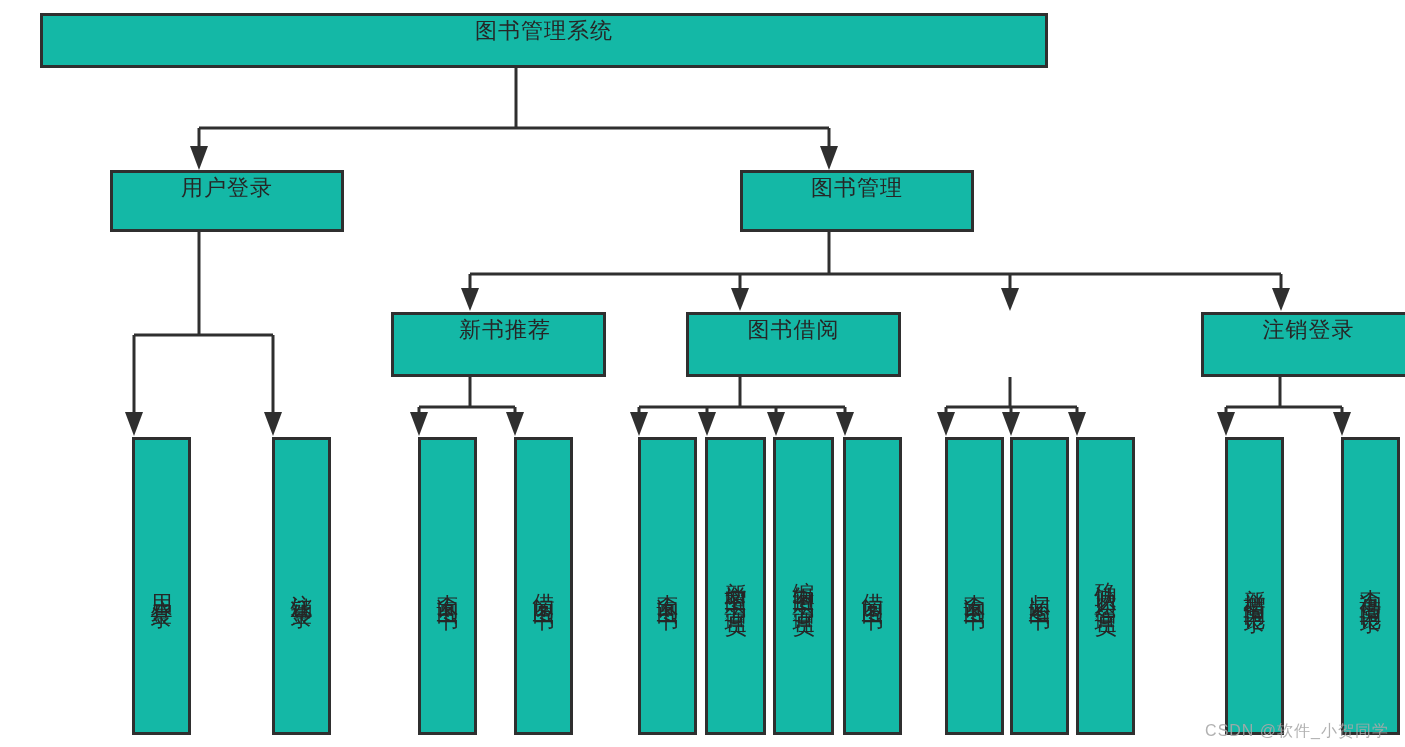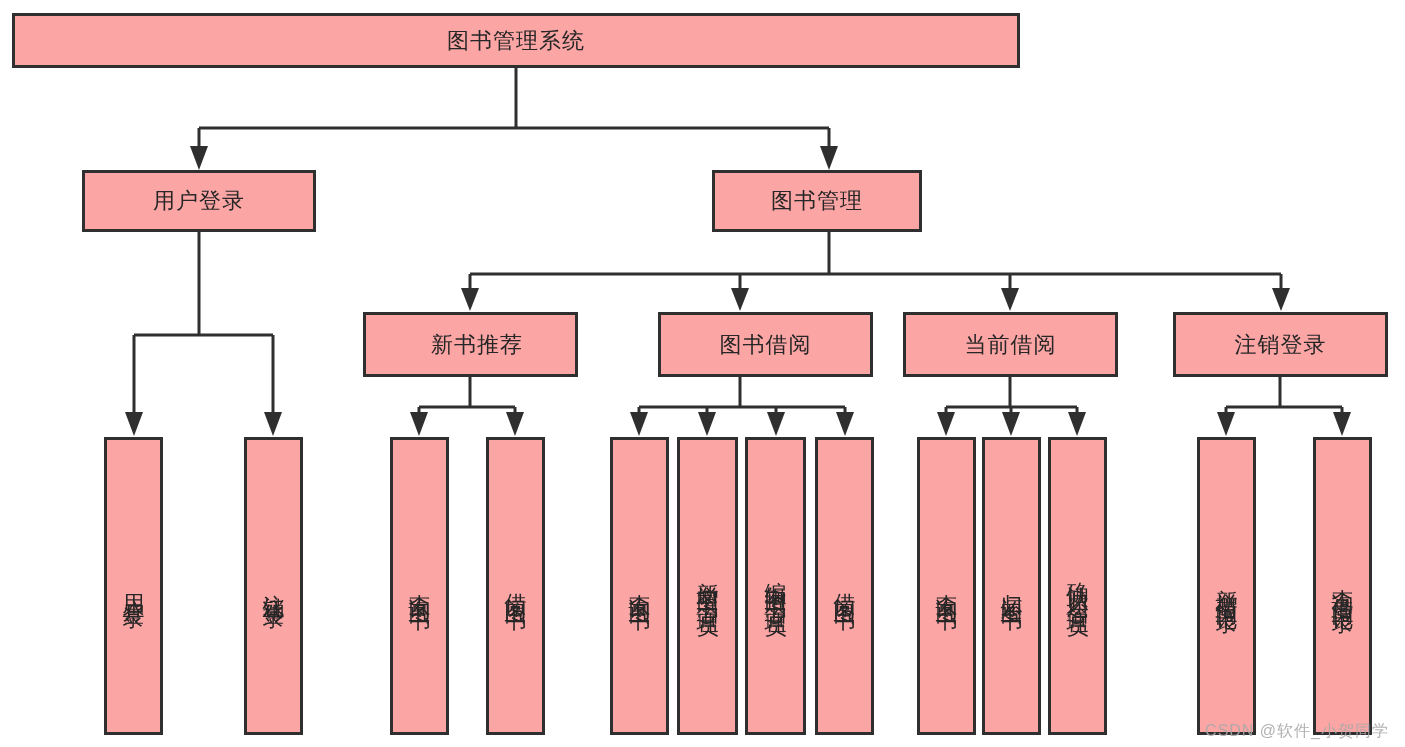--- a/index.html
+++ b/index.html
@@ -20,32 +20,32 @@
     left: 0;
     top: 0;
     width: 1405px;
     height: 747px;
     pointer-events: none;
   }
   .node {
     position: absolute;
     box-sizing: border-box;
     border: 3px solid #2f2f2f;
-    background: #fca5a5;
+    background: #14b8a6;
     display: flex;
-    align-items: center;
     justify-content: center;
     color: #262626;
     font-size: 22px;
     letter-spacing: 1px;
     text-align: center;
+    margin-left: 28px;
   }
   .node.root   { left: 12px;  top: 13px;  width: 1008px; height: 55px; }
   .node.lvl2a  { left: 82px;  top: 170px; width: 234px;  height: 62px; }
-  .node.lvl2b  { left: 712px; top: 170px; width: 210px;  height: 62px; }
+  .node.lvl2b  { left: 712px; top: 170px; width: 234px;  height: 62px; }
   .node.lvl3   { top: 312px;  width: 215px; height: 65px; }
   .node.l3-1 { left: 363px; padding-left: 13px; }
   .node.l3-2 { left: 658px; }
   .node.l3-3 { left: 903px; }
   .node.l3-4 { left: 1173px; }
 
   .node.leaf {
     top: 437px;
     width: 59px;
     height: 298px;
@@ -171,23 +171,20 @@
   <div class="node lvl2b">
     <span>图书管理</span>
   </div>
 
   <div class="node lvl3 l3-1">
     <span>新书推荐</span>
   </div>
   <div class="node lvl3 l3-2">
     <span>图书借阅</span>
   </div>
-  <div class="node lvl3 l3-3">
-    <span>当前借阅</span>
-  </div>
   <div class="node lvl3 l3-4">
     <span>注销登录</span>
   </div>
 
   <div class="node leaf lf-1">
     <span class="vtext">用户登录</span>
   </div>
   <div class="node leaf lf-2">
     <span class="vtext">注销登录</span>
   </div>

